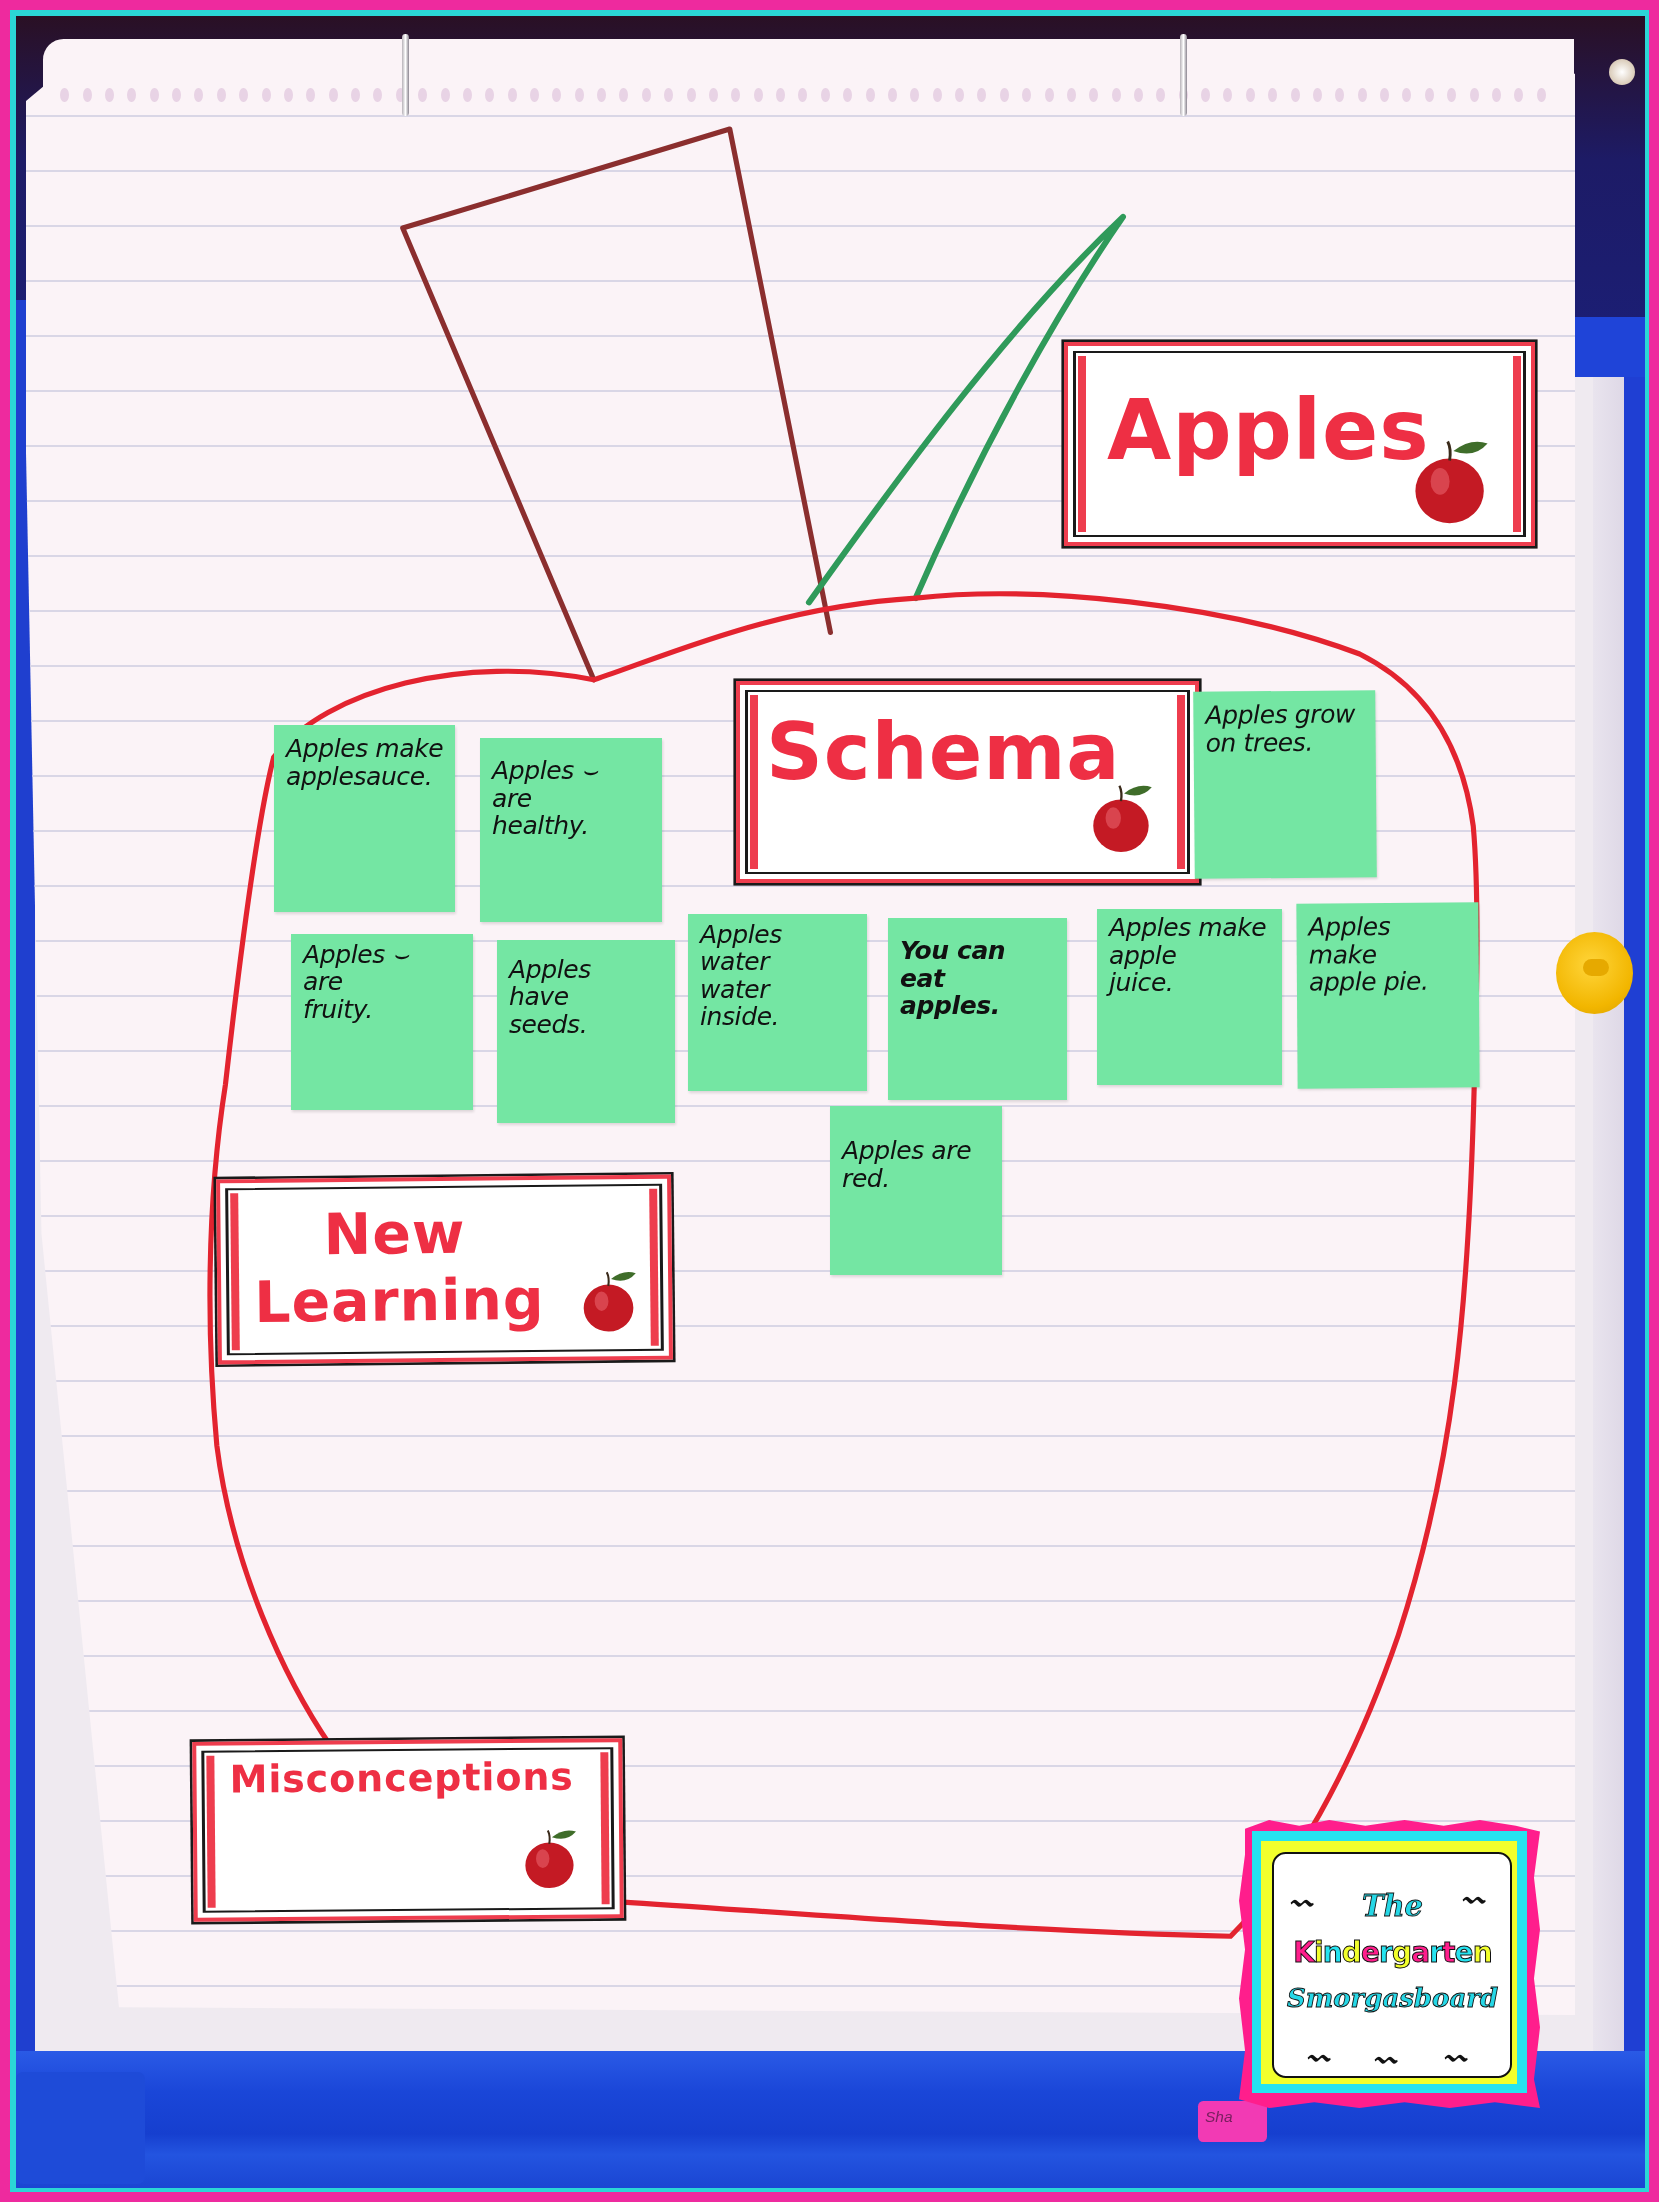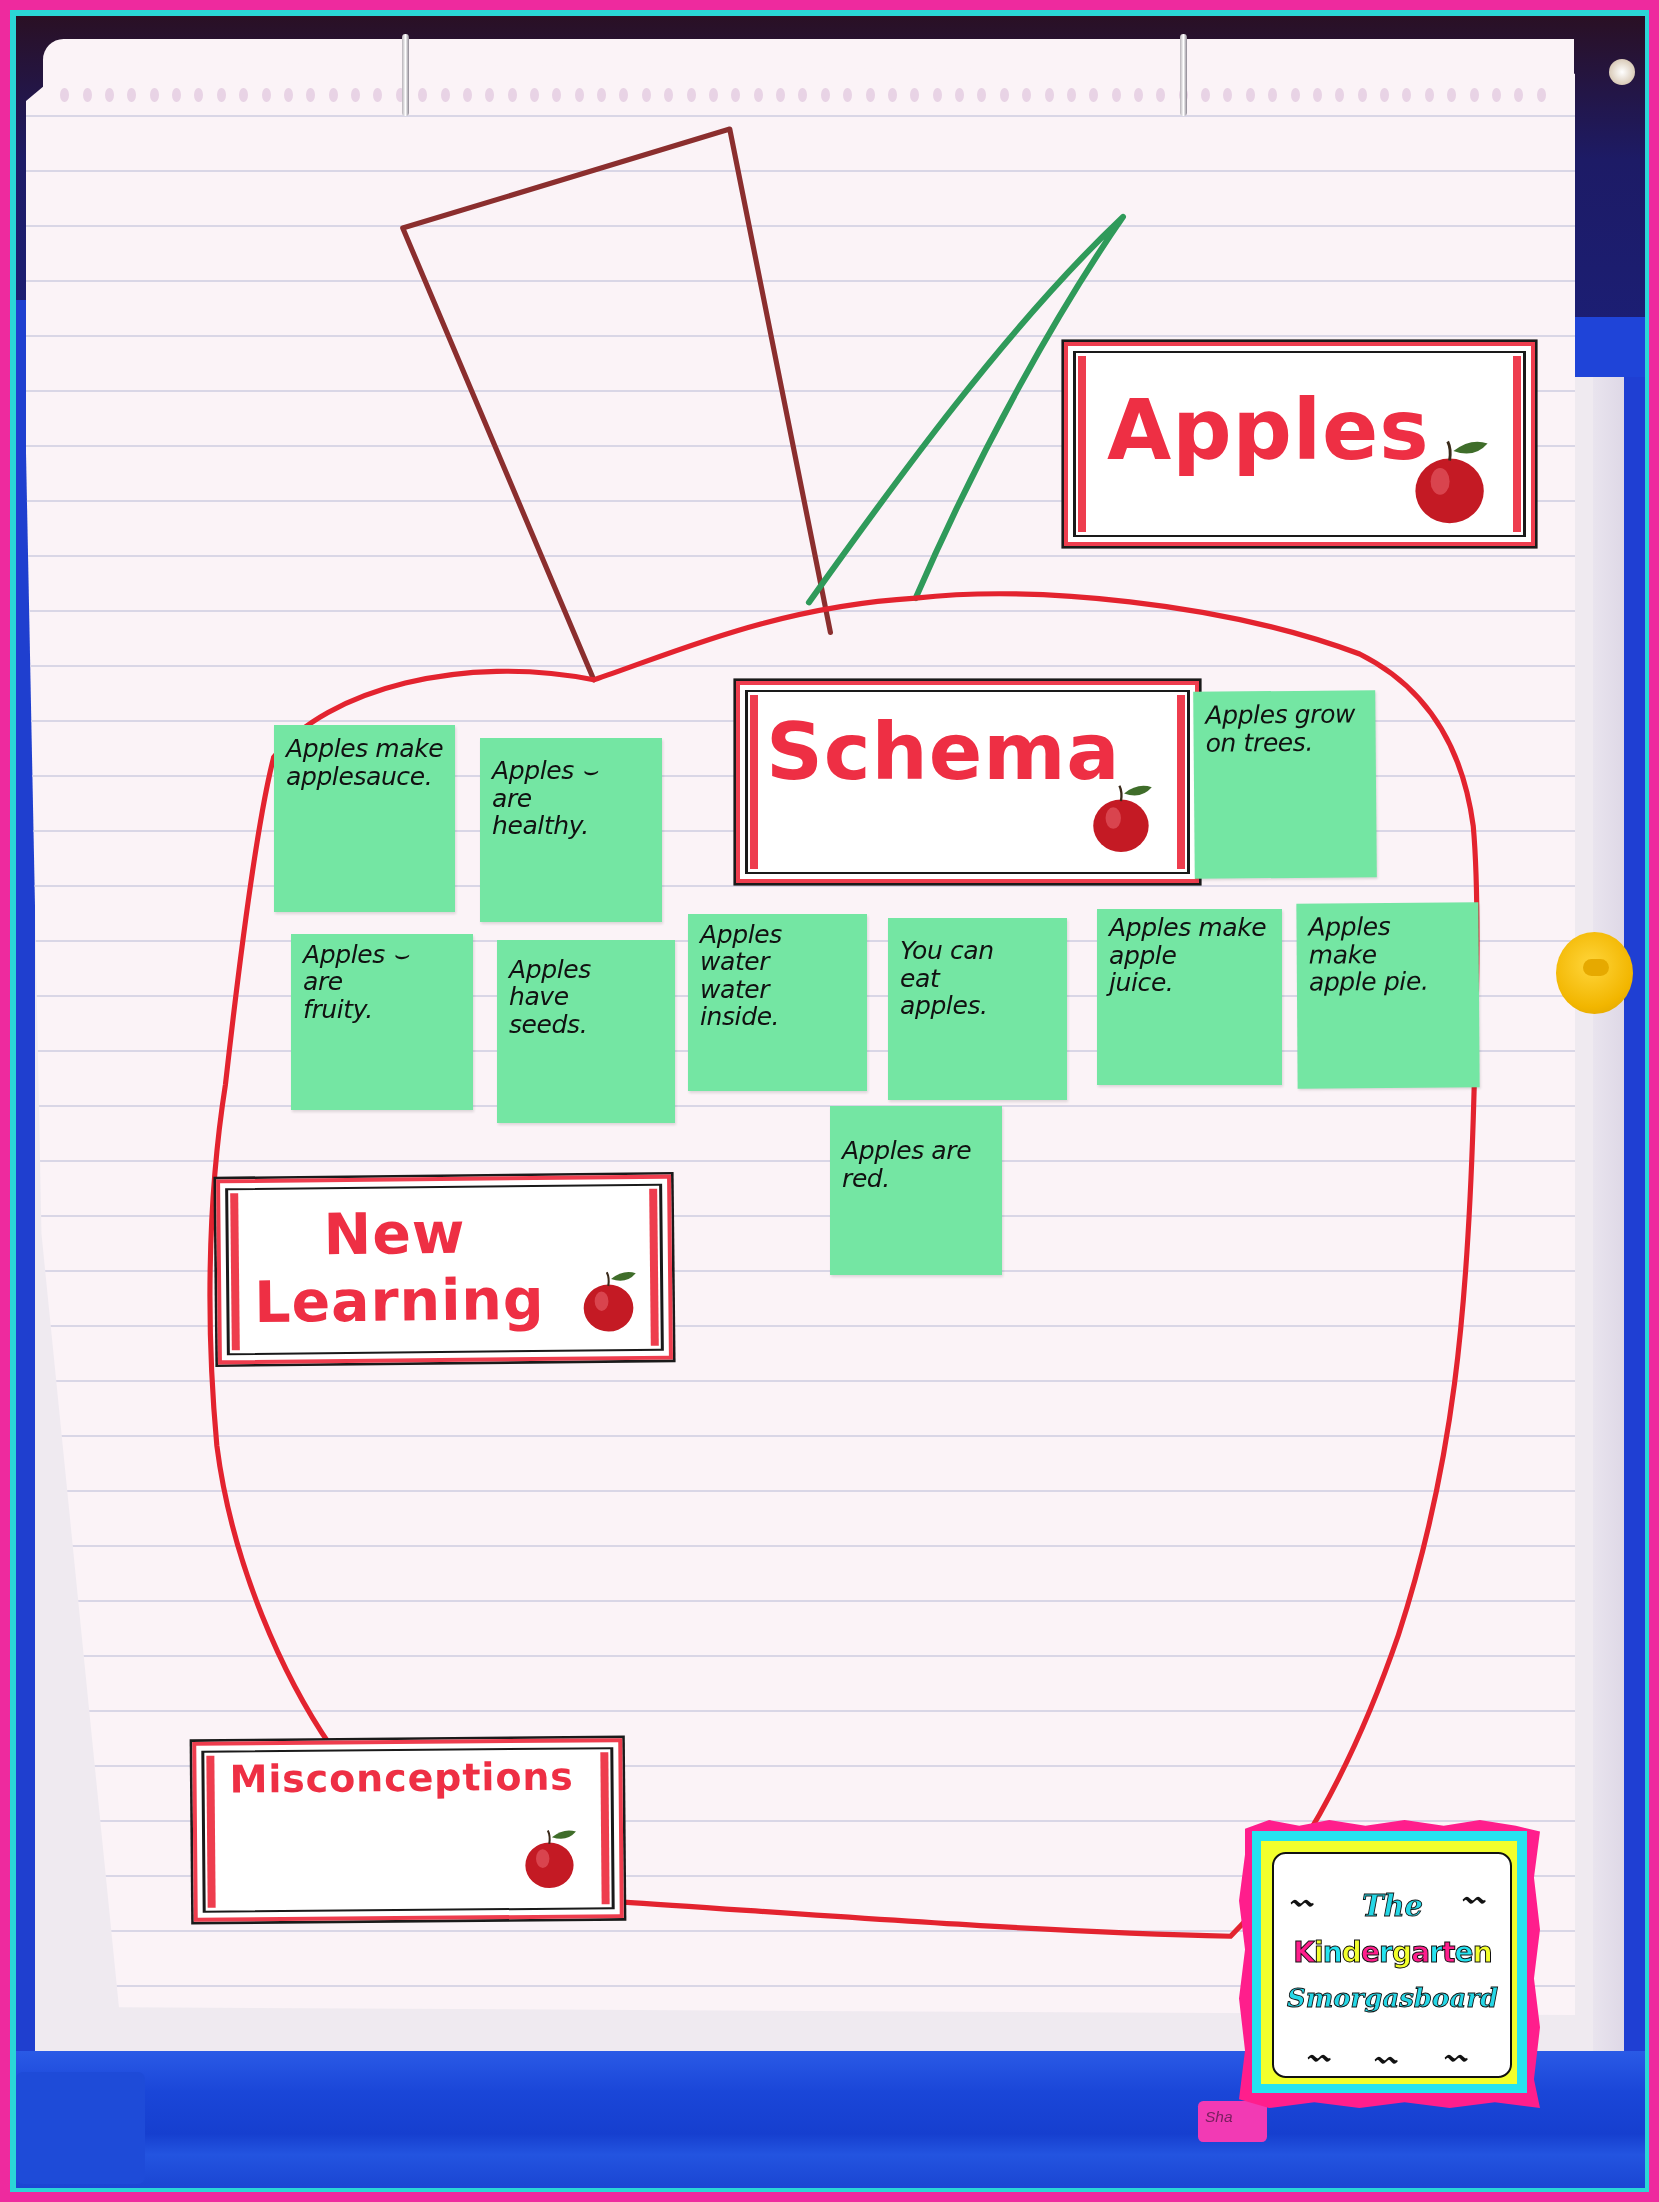--- a/index.html
+++ b/index.html
@@ -211,21 +211,21 @@
   <div class="note-text" style="top:15.5px;">Apples
   have
   seeds.</div>
 </div>
 <div class="note" style="left:688px;top:914px;width:179px;height:177px;">
   <div class="note-text" style="top:6.9px;">Apples water
 water
   inside.</div>
 </div>
 <div class="note" style="left:888px;top:918px;width:179px;height:182px;">
-  <div class="note-text" style="top:19px;">You can
+  <div class="note-text" style="top:19px;font-weight:bold;">You can
 eat
   apples.</div>
 </div>
 <div class="note" style="left:1097px;top:909px;width:185px;height:176px;">
   <div class="note-text" style="top:5.2px;">Apples make
 apple
   juice.</div>
 </div>
 <div class="note" style="left:1297px;top:903px;width:182px;height:185px;transform:rotate(-0.4deg);">
   <div class="note-text" style="top:10.3px;">Apples

